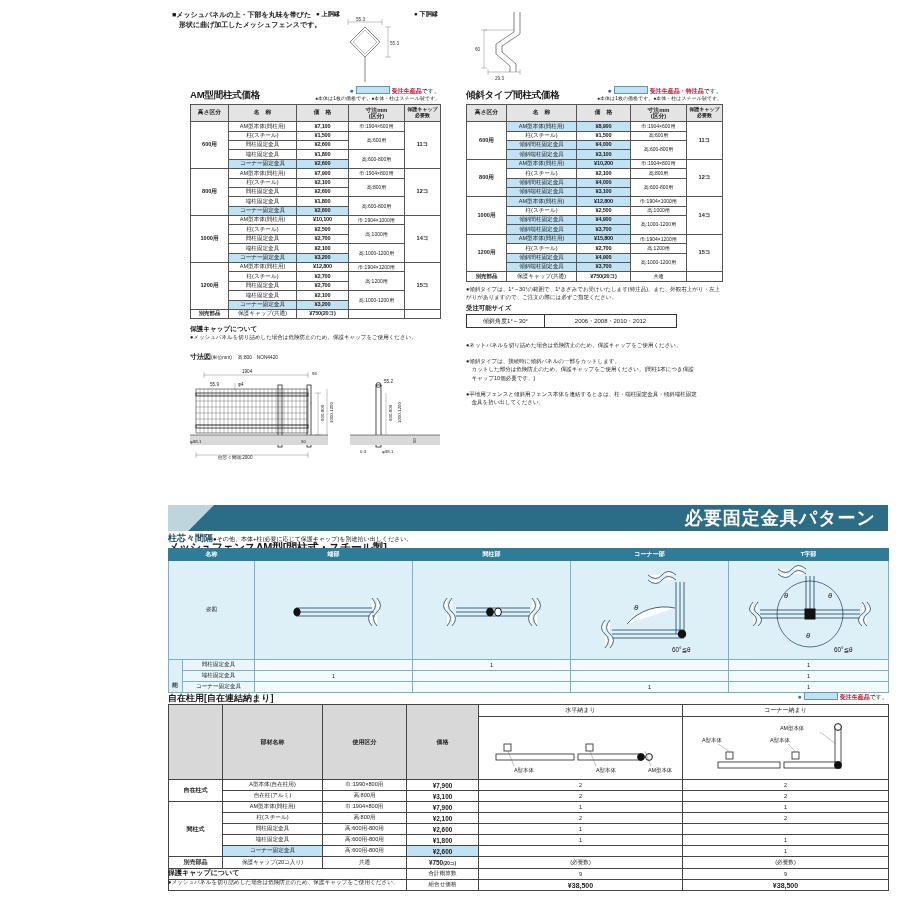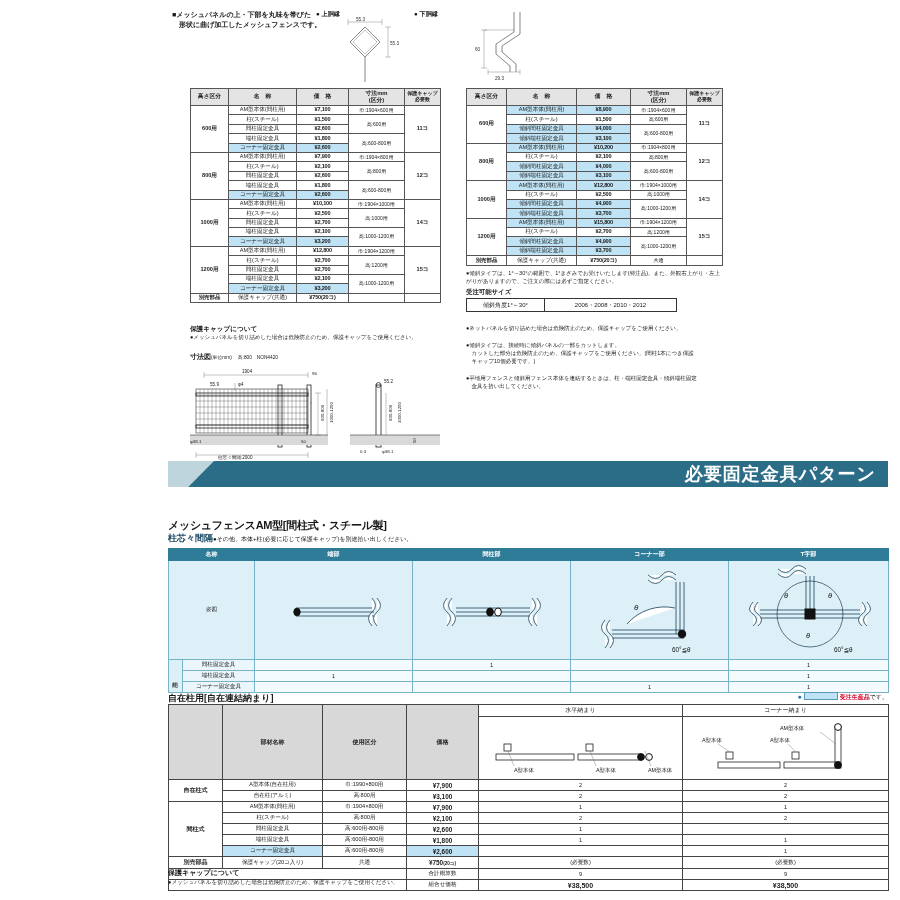--- a/index.html
+++ b/index.html
@@ -50,28 +50,28 @@
 
   
   .note-h { font-size:6.4px; font-weight:bold; margin:0 0 1px 0; }
   .note-l { font-size:5.5px; line-height:1.5; }
 
   
   table.size { border-collapse:collapse; table-layout:fixed; }
   table.size td { border:0.7px solid #333; height:13px; font-size:6px; text-align:center; }
 
   
-  .banner { position:absolute; left:168px; top:461px; width:720px; height:26px; }
+  .banner { position:absolute; left:168px; top:505px; width:720px; height:26px; }
   .banner .bg { position:absolute; inset:0; background:#2b6c86; }
   .banner .slash { position:absolute; left:0; top:0; width:46px; height:26px;
       background:#bfd5dd; clip-path:polygon(0 0, 100% 0, 44% 100%, 0 100%); }
   .banner .txt { position:absolute; right:12px; top:1px; color:#ffffff;
       font-size:18px; font-weight:bold; letter-spacing:1px; }
 
-  .sec-h1 { position:absolute; left:168px; top:518px; font-size:11px; font-weight:bold; letter-spacing:-0.3px; }
+  .sec-h1 { position:absolute; left:168px; top:540px; font-size:11px; font-weight:bold; letter-spacing:-0.3px; }
   .sec-h2 { position:absolute; left:168px; top:532px; font-size:9px; font-weight:bold; color:#1b4a63; }
   .sec-h2 .sub { font-size:6px; font-weight:normal; color:#111; }
 
   
   table.pat { border-collapse:collapse; table-layout:fixed; width:100%; }
   table.pat th {
     background:#2f7c99; color:#fff; font-size:6px; font-weight:bold;
     border:0.6px solid #2f7c99; height:10px; text-align:center;
   }
   table.pat td { border:0.6px solid #76b2c8; font-size:5.6px; text-align:center; vertical-align:middle; }
@@ -142,20 +142,27 @@
       <text class="dim-txt" x="31" y="41" font-size="4.2">60</text>
       <line class="thin" x1="44" y1="62" x2="76" y2="62"></line>
       <line class="thin" x1="44" y1="59" x2="44" y2="65"></line>
       <line class="thin" x1="76" y1="59" x2="76" y2="65"></line>
       <text class="dim-txt" x="51" y="70" font-size="4.2">29.3</text>
       <line class="thin" x1="40" y1="20" x2="70" y2="20"></line>
     </svg>
   </div>
 
   <div class="abs" style="left:190px; top:86px; width:250px;">
+    <div style="display:flex;align-items:flex-end;justify-content:space-between;">
+      <div class="tbl-title">AM型間柱式価格</div>
+      <div class="made-note">
+        <div><span class="dot">●</span><span class="swatch"></span><span class="red">受注生産品</span><span>です。</span></div>
+        <div class="ln2">●本体は1枚の価格です。●本体・柱はスチール製です。</div>
+      </div>
+    </div>
     <table class="price" style="margin-top:2px;">
       <colgroup>
           <col style="width:38px">
           <col style="width:68px">
           <col style="width:52px">
           <col style="width:56px">
           <col style="width:36px">
         </colgroup>
       <thead>
         <tr>
@@ -370,20 +377,27 @@
       <line class="ln" x1="160" y1="72" x2="250" y2="72"></line>
       <text x="226" y="80" font-size="4.2" fill="#222" transform="rotate(-90 226 80)">50</text>
       <text x="170" y="90" font-size="4.4" fill="#222">0.3</text>
       <text x="192" y="90" font-size="4.4" fill="#222">φ38.1</text>
       <line class="thin" x1="120" y1="40" x2="122" y2="40"></line>
       <text x="111" y="80" font-size="4.4" fill="#222">50</text>
     </svg>
   </div>
 
   <div class="abs" style="left:466px; top:86px; width:256px;">
+    <div style="display:flex;align-items:flex-end;justify-content:space-between;">
+      <div class="tbl-title">傾斜タイプ間柱式価格</div>
+      <div class="made-note">
+        <div><span class="dot">●</span><span class="swatch"></span><span class="red">受注生産品・特注品</span><span>です。</span></div>
+        <div class="ln2">●本体は1枚の価格です。●本体・柱はスチール製です。</div>
+      </div>
+    </div>
     <table class="price" style="margin-top:2px;">
       <colgroup>
           <col style="width:40px">
           <col style="width:70px">
           <col style="width:54px">
           <col style="width:56px">
           <col style="width:36px">
         </colgroup>
       <thead>
         <tr>

